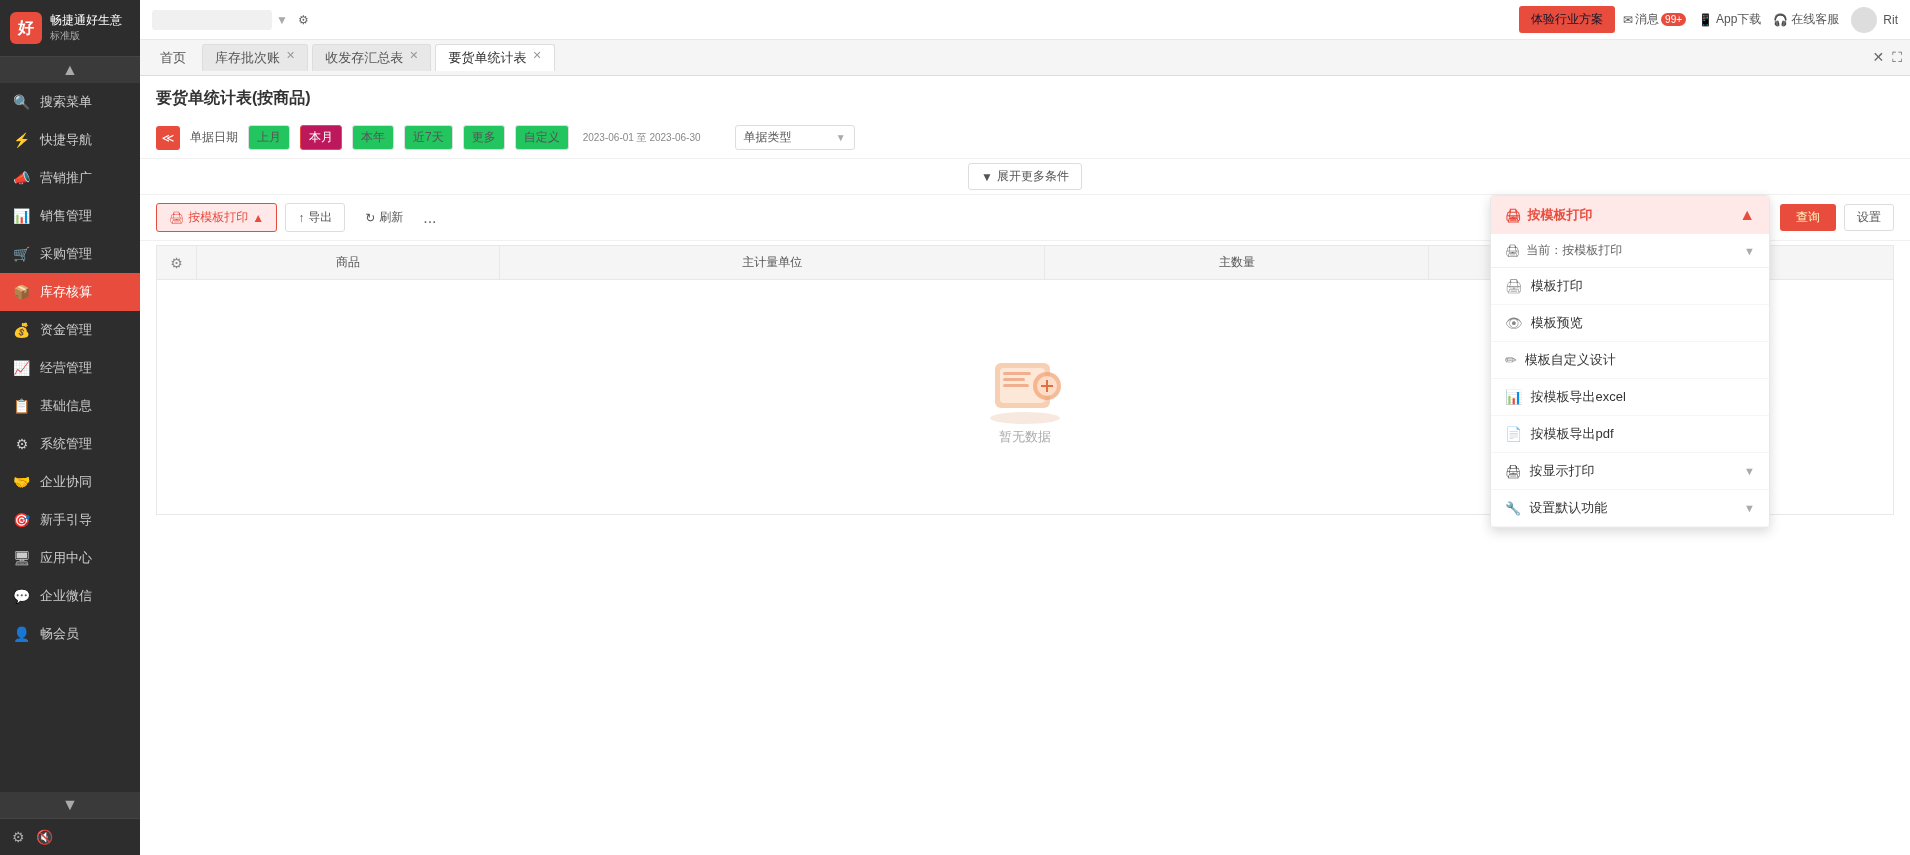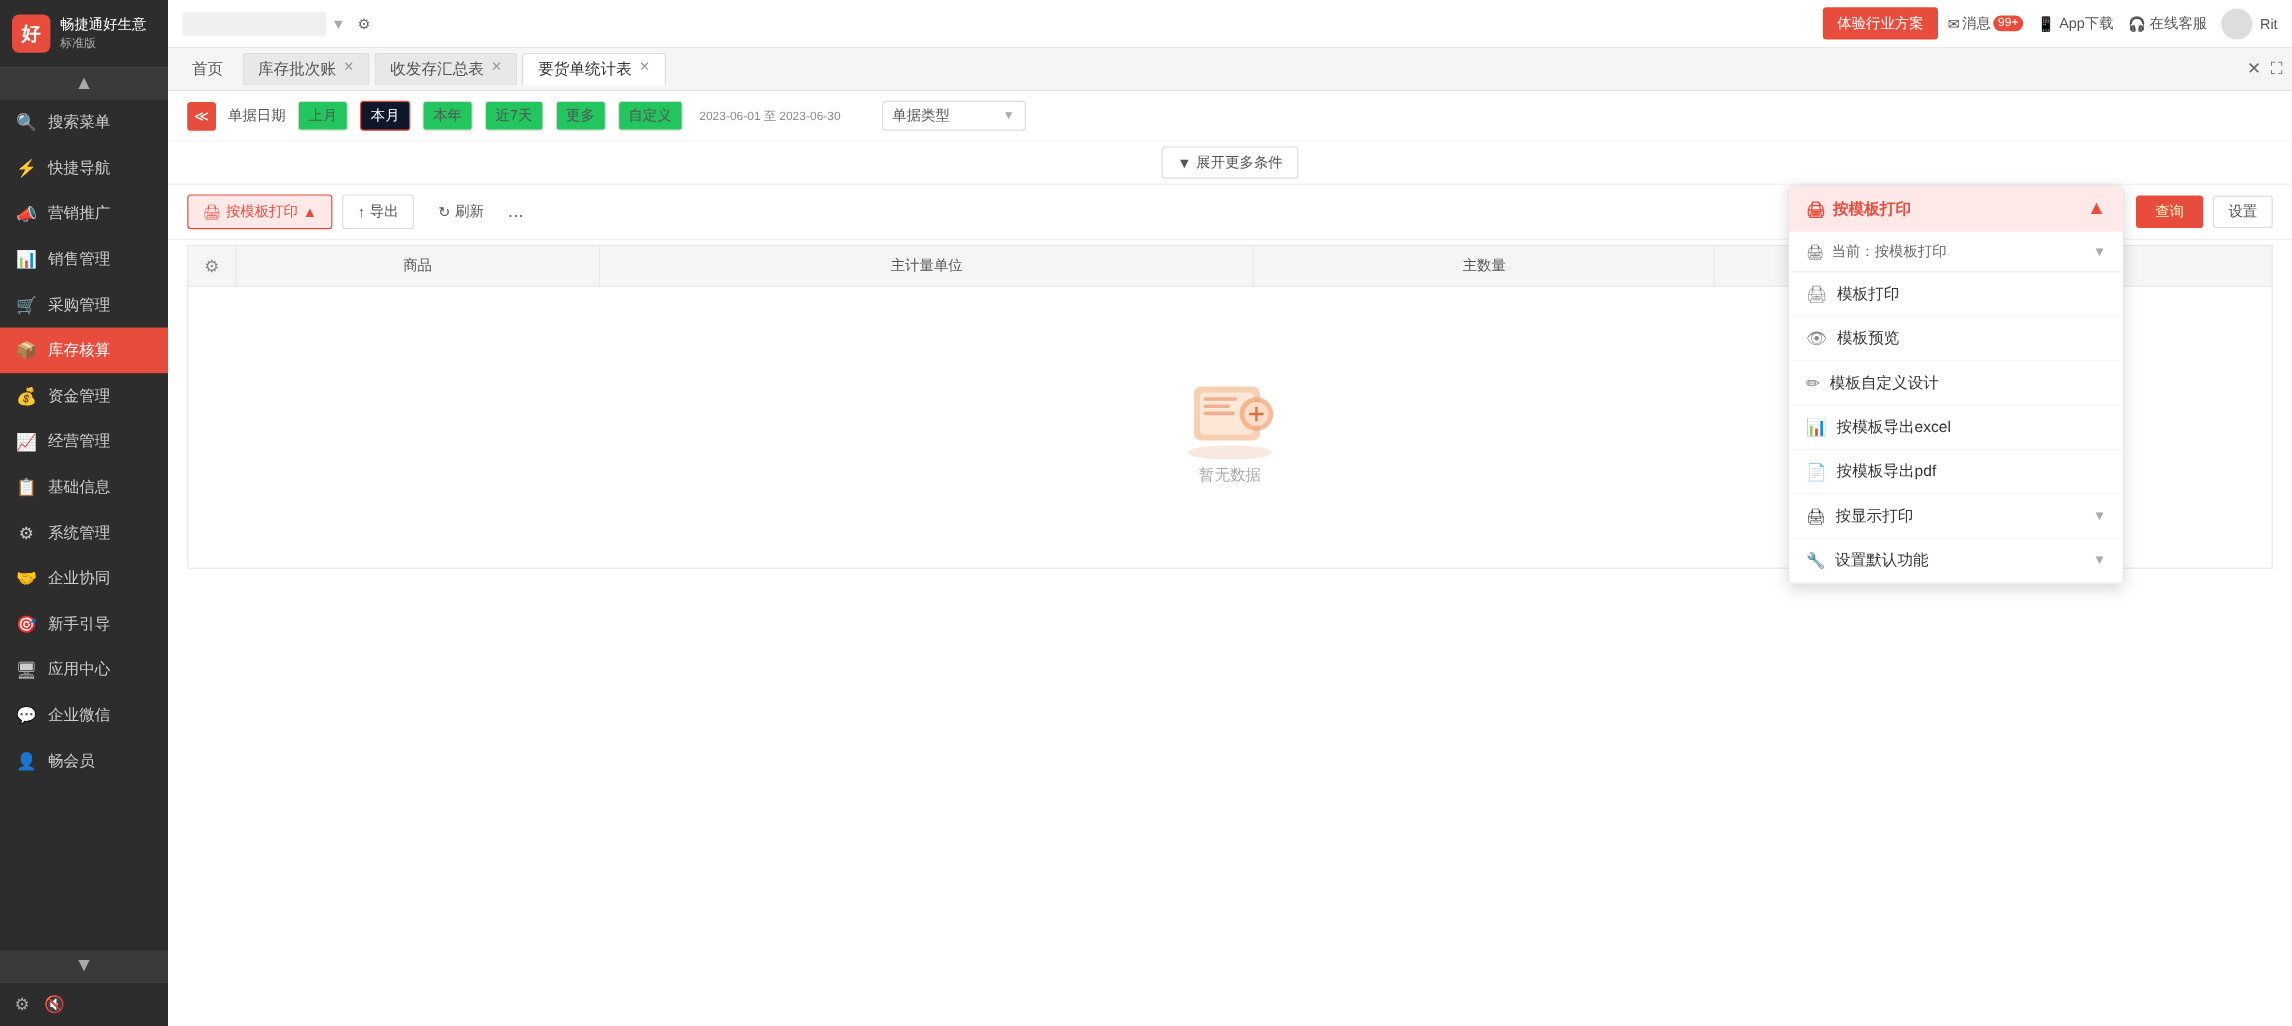--- a/index.html
+++ b/index.html
@@ -68,21 +68,21 @@
     .topbar-breadcrumb {
       display: flex; align-items: center; gap: 4px;
       flex: 1; color: #555; font-size: 12px;
     }
     .topbar-breadcrumb-input {
       background: #f0f0f0; border: none; border-radius: 3px;
       padding: 3px 8px; font-size: 12px; color: #555; width: 120px;
     }
     .topbar-actions { display: flex; align-items: center; gap: 12px; }
     .btn-trial {
-      background: #e84c3d; color: #ffffff; border: none; border-radius: 3px;
+      background: #e84c3d; color: #0f172a; border: none; border-radius: 3px;
       padding: 5px 12px; font-size: 12px; cursor: pointer;
     }
     .topbar-user { display: flex; align-items: center; gap: 6px; }
     .avatar { width: 26px; height: 26px; background: #ddd; border-radius: 50%; }
 
     
     .tabbar {
       height: 36px;
       background: #f5f5f5;
       display: flex; align-items: center;
@@ -127,21 +127,21 @@
     .filter-expand-btn {
       width: 24px; height: 24px; background: #e84c3d; color: #fff;
       border: none; border-radius: 3px; cursor: pointer; font-size: 12px;
       display: flex; align-items: center; justify-content: center;
     }
     .filter-label { font-size: 12px; color: #555; }
     .date-btn {
       padding: 3px 8px; font-size: 12px; border: 1px solid #ddd;
       background: #22c55e; border-radius: 3px; cursor: pointer; color: #555;
     }
-    .date-btn.active { background: #0f172a; color: #fff; border-color: #e84c3d; }
+    .date-btn.active { background: #be185d; color: #fff; border-color: #e84c3d; }
     .date-range { font-size: 10px; color: #888; margin-left: 4px; }
     .filter-select {
       display: flex; align-items: center; gap: 4px;
       border: 1px solid #ddd; border-radius: 3px;
       padding: 3px 8px; background: #fff; cursor: pointer;
       font-size: 12px; color: #555; min-width: 120px; justify-content: center;
     }
     .filter-select .chevron { font-size: 10px; color: #aaa; margin-left: auto; }
     .expand-more-btn {
       display: flex; align-items: center; gap: 4px;
@@ -382,20 +382,23 @@
       <span class="close-btn">✕</span>
     </div>
     <div class="tab-maximize">
       <span>✕</span>
       <span>⛶</span>
     </div>
   </div>
 
   <div class="content">
 
+    <div class="page-header">
+      <span class="page-title">要货单统计表(按商品)</span>
+    </div>
 
     <div class="filter-bar">
       <button class="filter-expand-btn">≪</button>
       <span class="filter-label">单据日期</span>
       <button class="date-btn">上月</button>
       <button class="date-btn active">本月</button>
       <button class="date-btn">本年</button>
       <button class="date-btn">近7天</button>
       <button class="date-btn">更多</button>
       <button class="date-btn">自定义</button>

